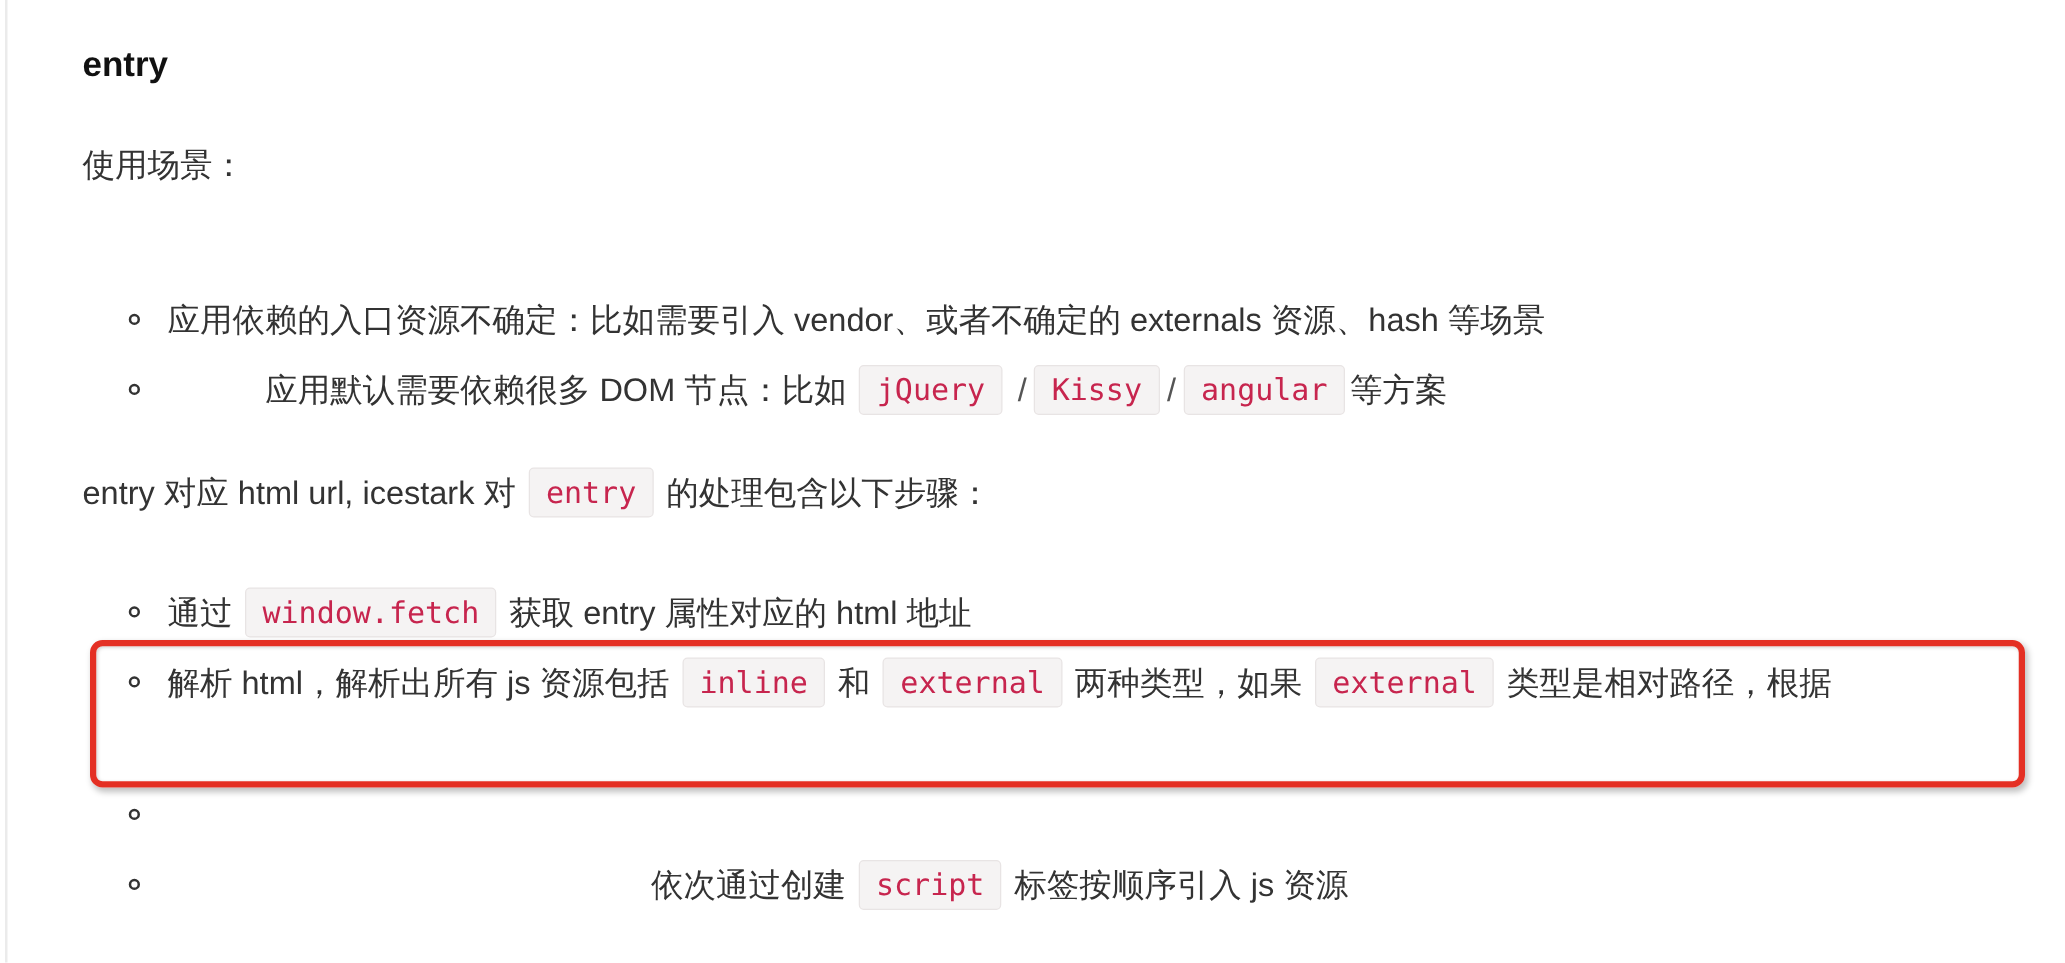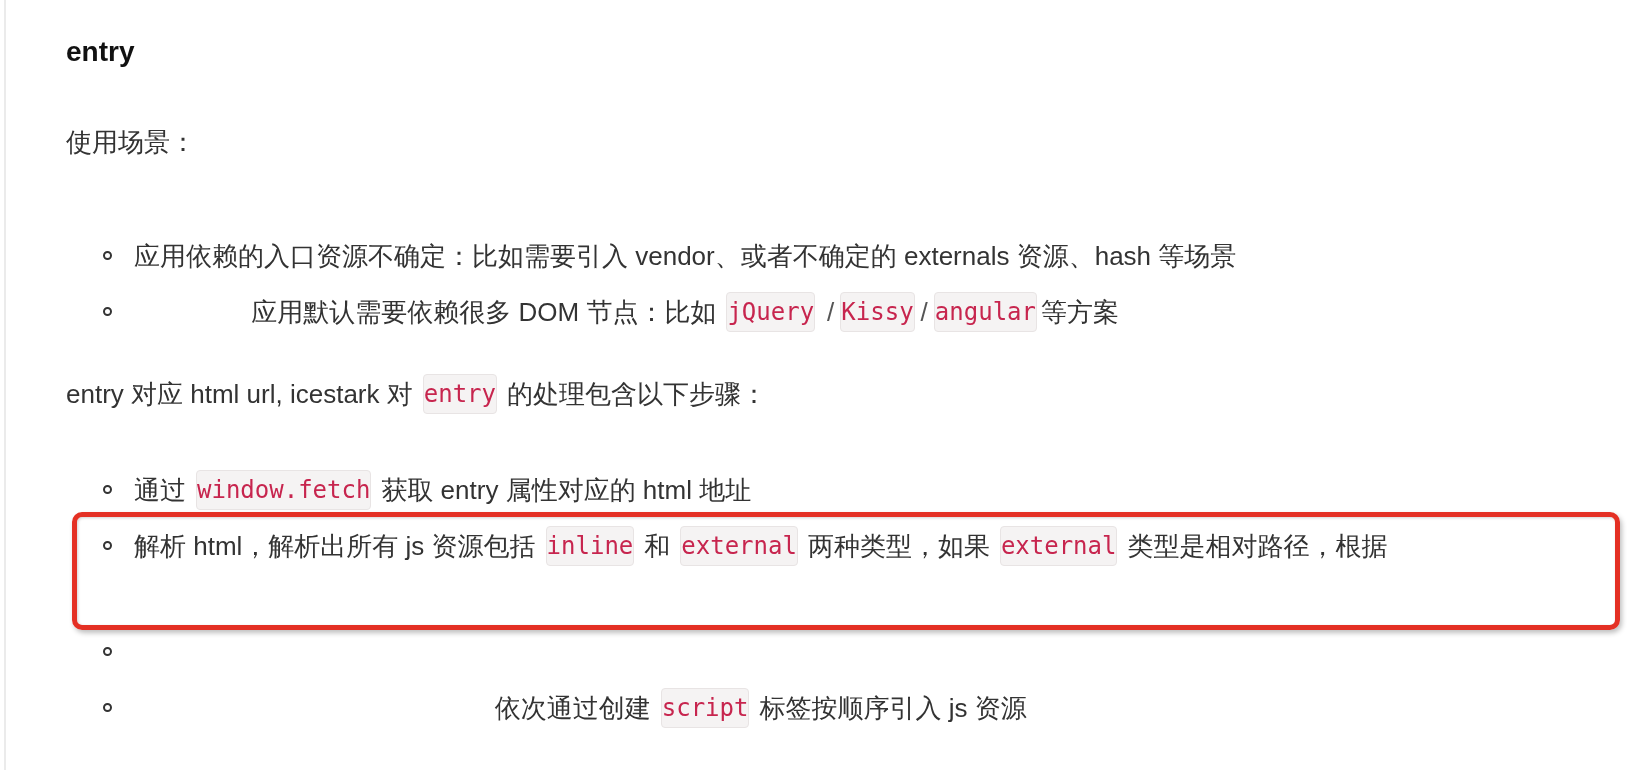--- a/index.html
+++ b/index.html
@@ -41,21 +41,21 @@
     }
     .para {
       position: absolute;
       left: 0;
       font-size: 26px;
       line-height: 40px;
       color: #333333;
       margin: 0;
       white-space: nowrap;
     }
-    .para-1 { top: 122px; }
+    .para-1 { top: 112px; }
     .para-2 { top: 374px; }
     ul.list {
       position: absolute;
       left: 0;
       margin: 0;
       padding: 0;
       list-style: none;
     }
     ul.list-1 { top: 236px; text-align: center; }
     ul.list-2 { top: 470px; }
@@ -89,21 +89,21 @@
     }
     code.badge {
       display: inline-block;
       font-family: "DejaVu Sans Mono", "Liberation Mono", monospace;
       font-size: 24px;
       line-height: 34px;
       color: #c7254e;
       background: #f5f3f3;
       border: 1.5px solid #e8e4e4;
       border-radius: 4px;
-      padding: 2px 0;
+      padding: 2px 13px;
       margin: 0 10px;
       vertical-align: middle;
       position: relative;
       top: -2px;
     }
     code.badge.tight { margin: 0 4px; }
     .slash { margin: 0 2px; color: #555555; }
     .highlight-box {
       position: absolute;
       left: 72px;

